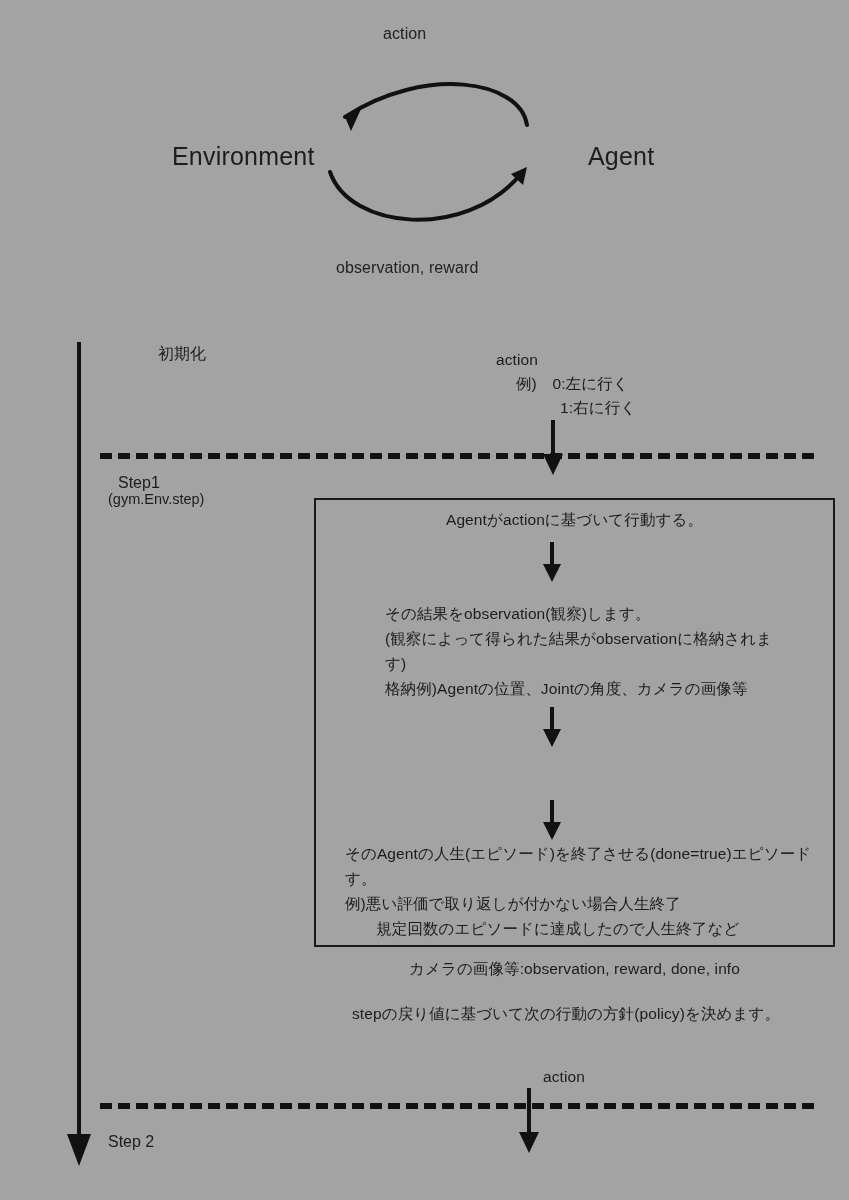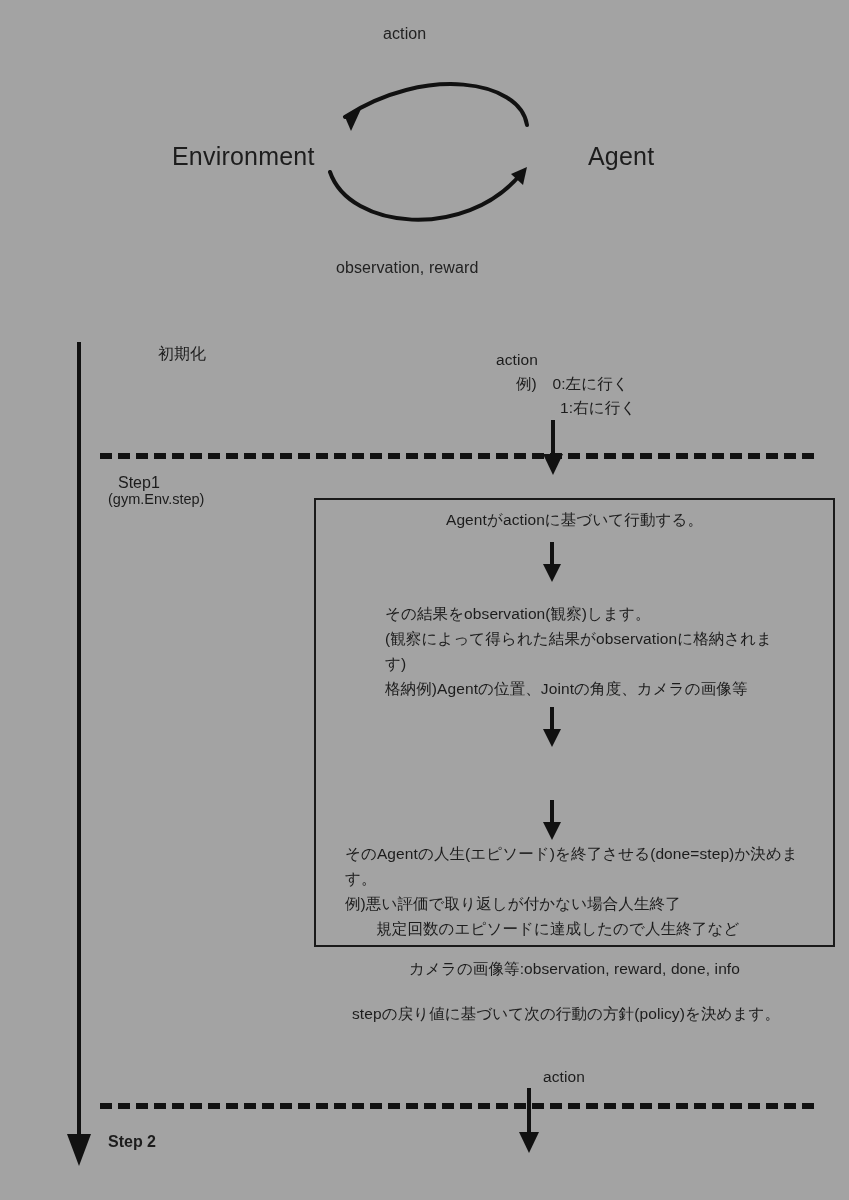--- a/index.html
+++ b/index.html
@@ -139,34 +139,34 @@
     <line x1="12" y1="0" x2="12" y2="26" stroke="#111111" stroke-width="4"></line>
     <polygon points="12,40 3,22 21,22" fill="#111111"></polygon>
   </svg>
 
 
   <svg class="abs" width="24" height="45" style="left:540px; top:800px;">
     <line x1="12" y1="0" x2="12" y2="26" stroke="#111111" stroke-width="4"></line>
     <polygon points="12,40 3,22 21,22" fill="#111111"></polygon>
   </svg>
 
-  <div class="abs jp-text" style="left:345px; top:841px; width:490px;">そのAgentの人生(エピソード)を終了させる(done=step)か決めま
+  <div class="abs jp-text" style="left:345px; top:841px; width:490px;">そのAgentの人生(エピソード)を終了させる(done=true)エピソード
 す。
 例)悪い評価で取り返しが付かない場合人生終了
 　　規定回数のエピソードに達成したので人生終了など</div>
 
   <div class="abs jp-text" style="left:314px; top:956px; width:521px; text-align:center;">カメラの画像等:observation, reward, done, info</div>
 
   <div class="abs jp-text" style="left:352px; top:1001px;">stepの戻り値に基づいて次の行動の方針(policy)を決めます。</div>
 
 
   <div class="abs en-text" style="left:543px; top:1064px;">action</div>
 
   <svg class="abs" width="24" height="75" style="left:517px; top:1088px;">
     <line x1="12" y1="0" x2="12" y2="50" stroke="#111111" stroke-width="4"></line>
     <polygon points="12,65 2,44 22,44" fill="#111111"></polygon>
   </svg>
 
   <div class="abs dashed-sep" style="left:100px; top:1103px; width:714px;"></div>
 
-  <div class="abs label-step" style="left:108px; top:1133px;font-weight:bold;">Step 2</div>
+  <div class="abs label-step" style="left:108px; top:1133px;">Step 2</div>
 
 </div>
 
 </body></html>

